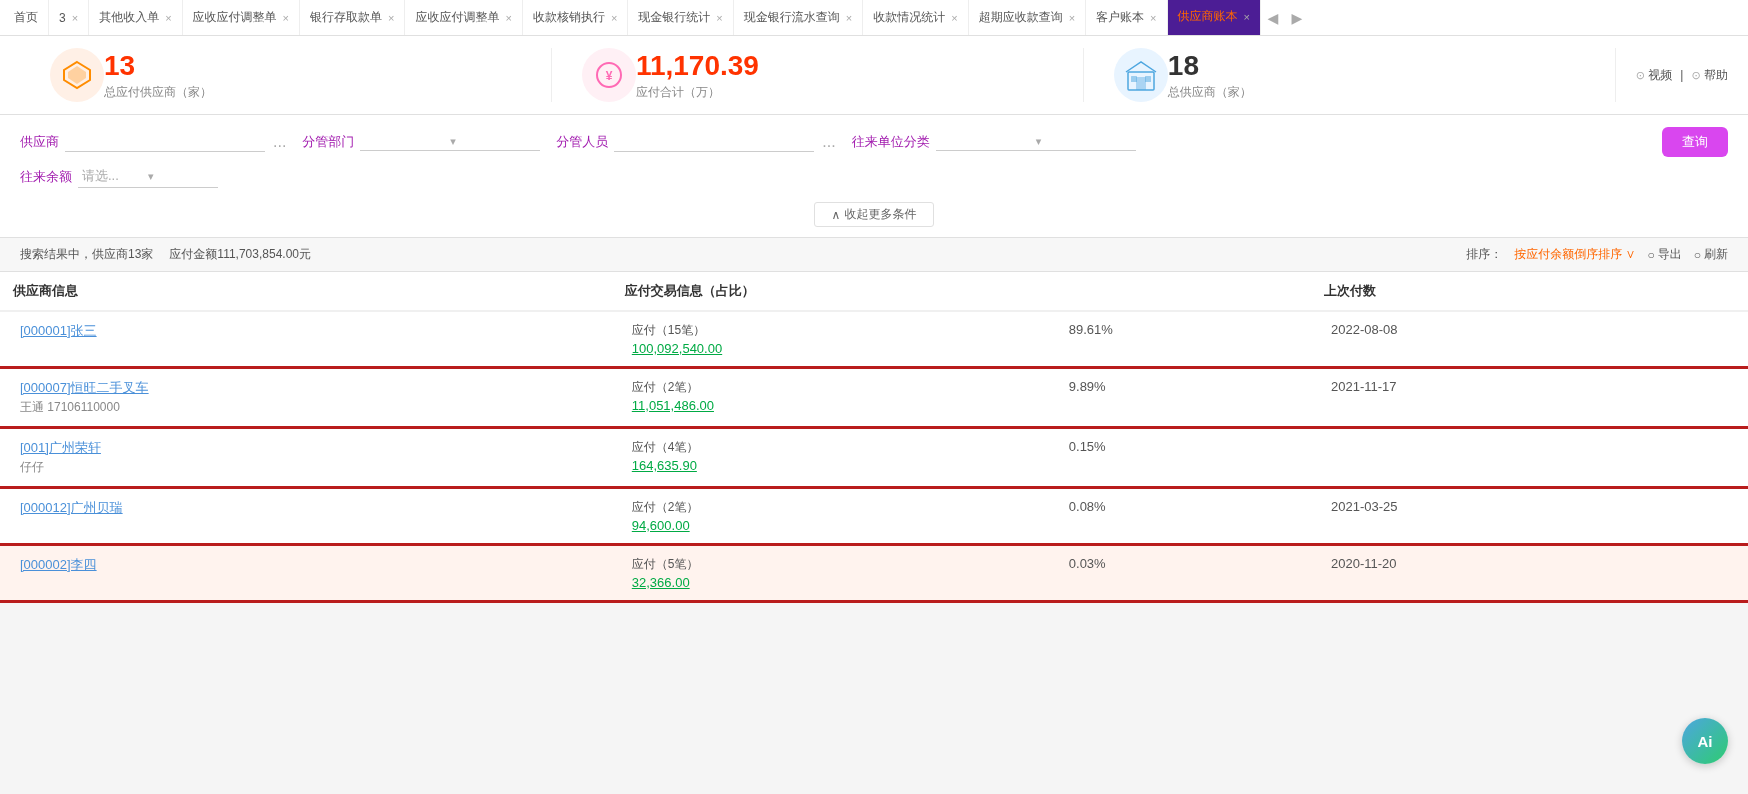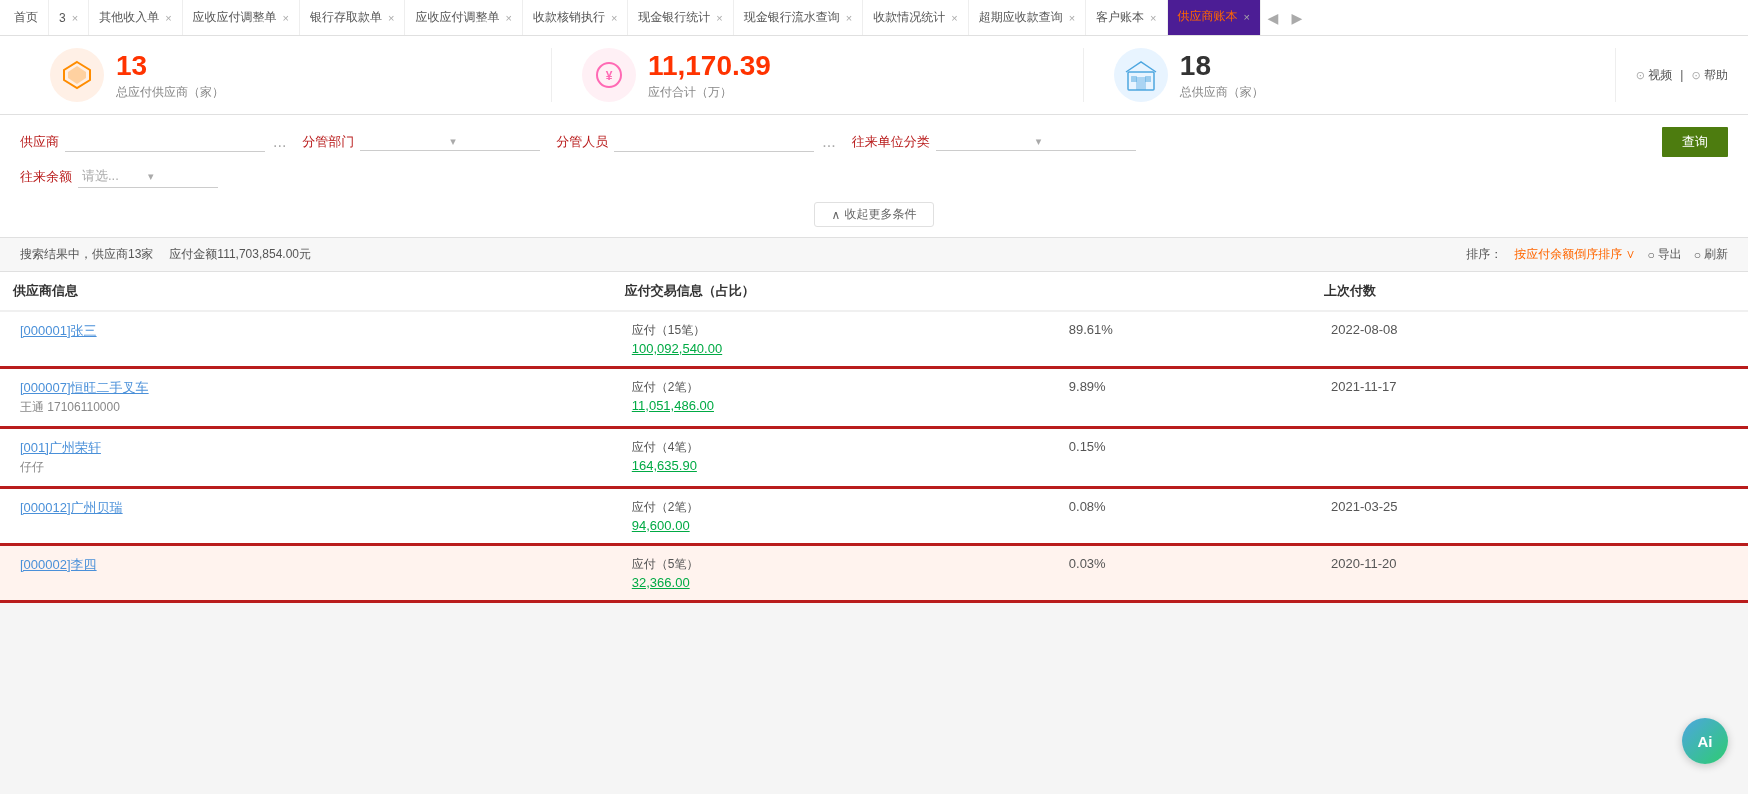--- a/index.html
+++ b/index.html
@@ -54,21 +54,20 @@
       display: flex;
       background: #fff;
       border-bottom: 1px solid #e0e0e0;
       padding: 12px 20px;
       align-items: center;
       gap: 0;
     }
     .stat-item {
       display: flex;
       align-items: center;
-      gap: 12px;
       padding: 0 30px;
       border-right: 1px solid #eee;
       flex: 1;
     }
     .stat-item:last-child { border-right: none; }
     .stat-icon {
       width: 54px;
       height: 54px;
       border-radius: 50%;
       display: flex;
@@ -106,21 +105,21 @@
       align-items: center;
       gap: 16px;
       margin-bottom: 8px;
       flex-wrap: wrap;
     }
     .filter-item {
       display: flex;
       align-items: center;
       gap: 6px;
     }
-    .filter-label { font-size: 13px; color: #b91c1c; white-space: nowrap; }
+    .filter-label { font-size: 13px; color: #a21caf; white-space: nowrap; }
     .filter-input {
       border: none;
       border-bottom: 1px solid #ccc;
       outline: none;
       padding: 2px 4px;
       font-size: 13px;
       width: 160px;
       color: #333;
     }
     .filter-input-wide { width: 200px; }
@@ -131,25 +130,25 @@
       padding: 2px 4px;
       width: 180px;
       cursor: pointer;
       font-size: 13px;
       color: #999;
     }
     .filter-select span { flex: 1; }
     .filter-select .arrow-down { color: #aaa; font-size: 11px; }
     .filter-dots { color: #aaa; font-size: 16px; cursor: pointer; margin-left: 2px; }
     .search-btn {
-      background: #4d7c0f;
+      background: #d946ef;
       color: #fff;
       border: none;
       padding: 6px 20px;
-      border-radius: 1px;
+      border-radius: 6px;
       cursor: pointer;
       font-size: 13px;
       margin-left: auto;
     }
     .collapse-btn {
       display: flex;
       align-items: center;
       justify-content: center;
       margin: 6px auto 2px auto;
       width: 120px;

